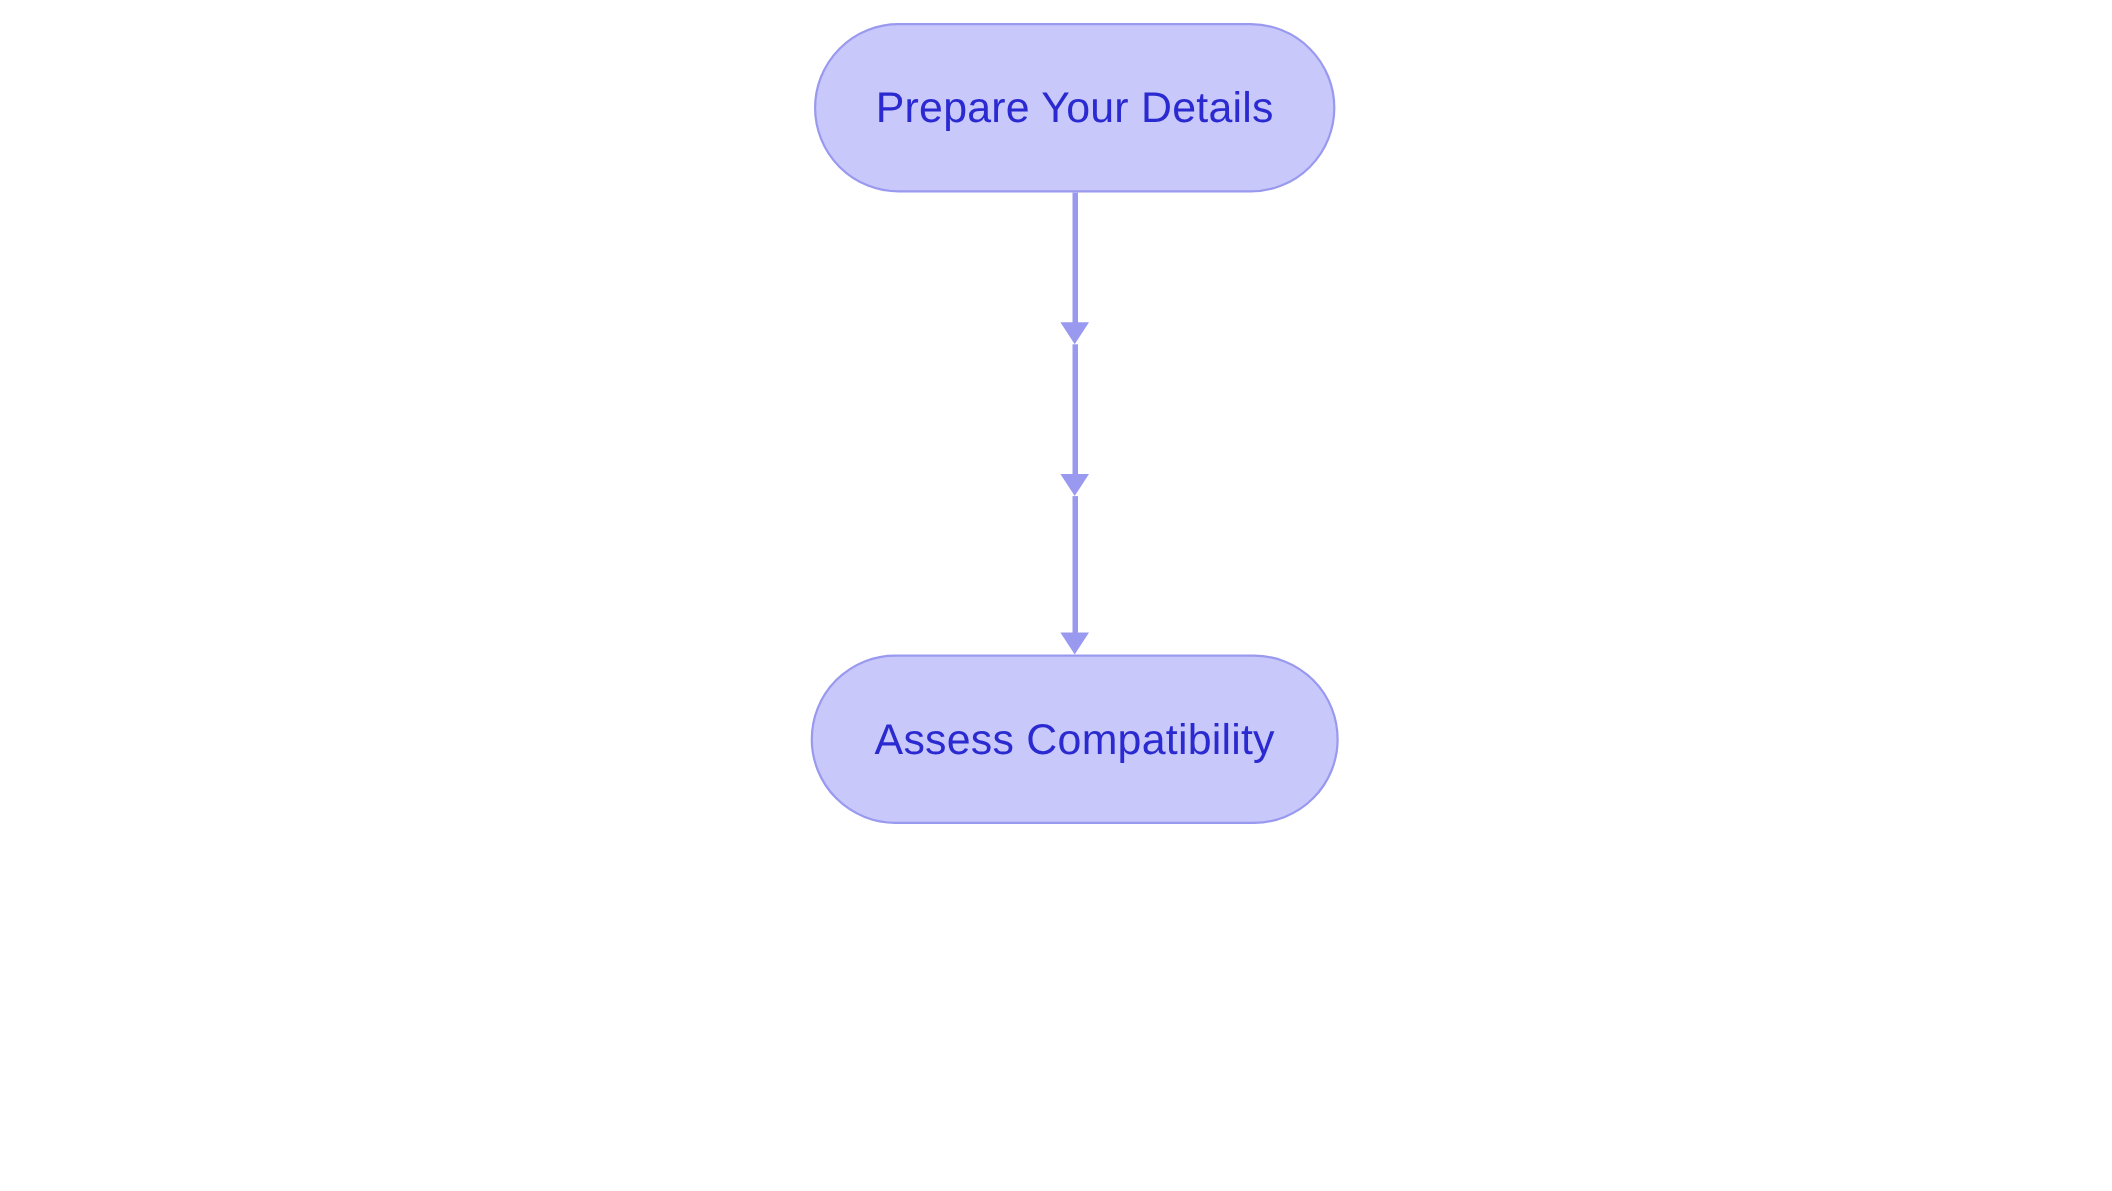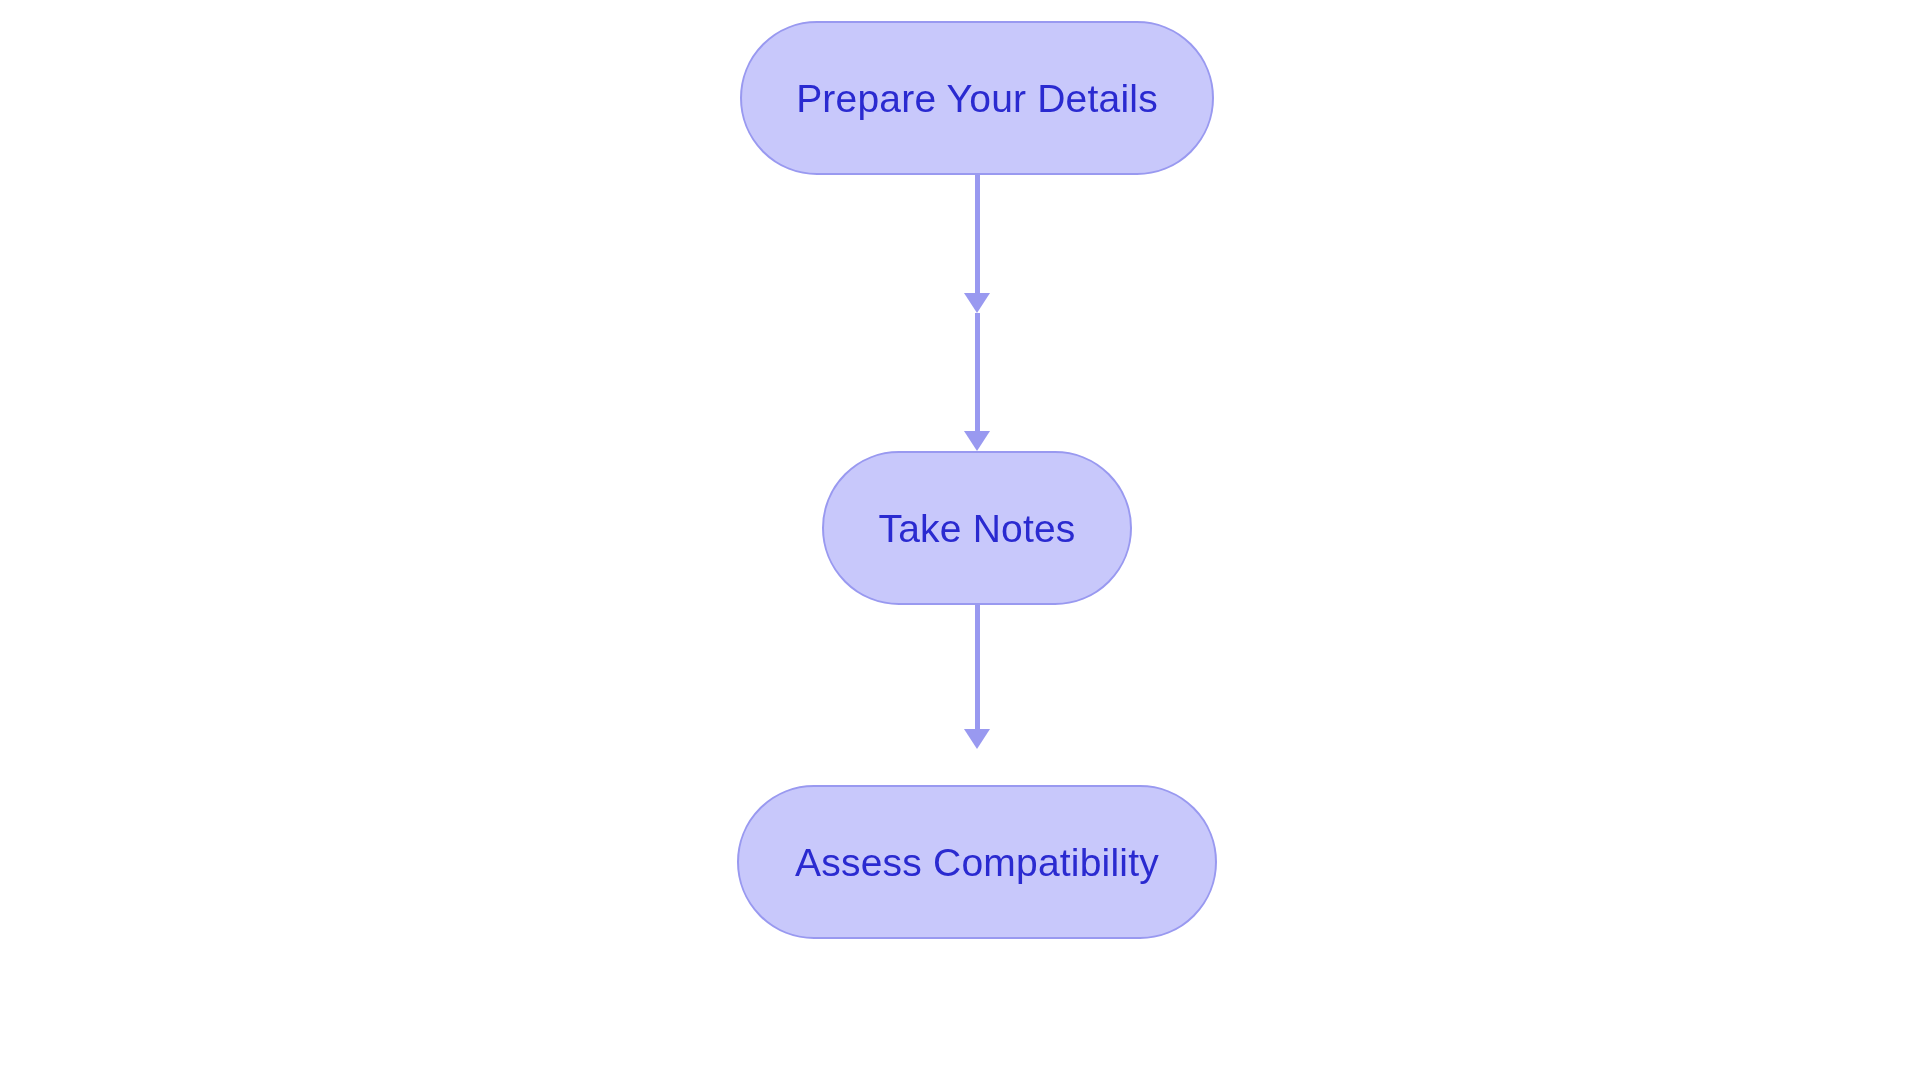--- a/index.html
+++ b/index.html
@@ -54,21 +54,21 @@
     letter-spacing: 0.2px;
     color: #2a2ad0;
     line-height: 1;
     user-select: none;
   }
 
   
   .node-w1 { width: 474px; }
   .node-w2 { width: 308px; }
   .node-w3 { width: 310px; }
-  .node-w4 { width: 480px; margin-top: 36px; }
+  .node-w4 { width: 480px; }
 
   
   .connector {
     position: relative;
     width: 40px;
     display: flex;
     flex-direction: column;
     align-items: center;
   }
   .connector-line {
@@ -106,23 +106,20 @@
       <div class="connector-line"></div>
       <div class="connector-arrow"></div>
     </div>
 
 
     <div class="connector conn-h2">
       <div class="connector-line"></div>
       <div class="connector-arrow"></div>
     </div>
 
-    <div class="node node-w3">
-      <span class="node-label">Take Notes</span>
-    </div>
 
     <div class="connector conn-h3">
       <div class="connector-line"></div>
       <div class="connector-arrow"></div>
     </div>
 
     <div class="node node-w4">
       <span class="node-label">Assess Compatibility</span>
     </div>
 

